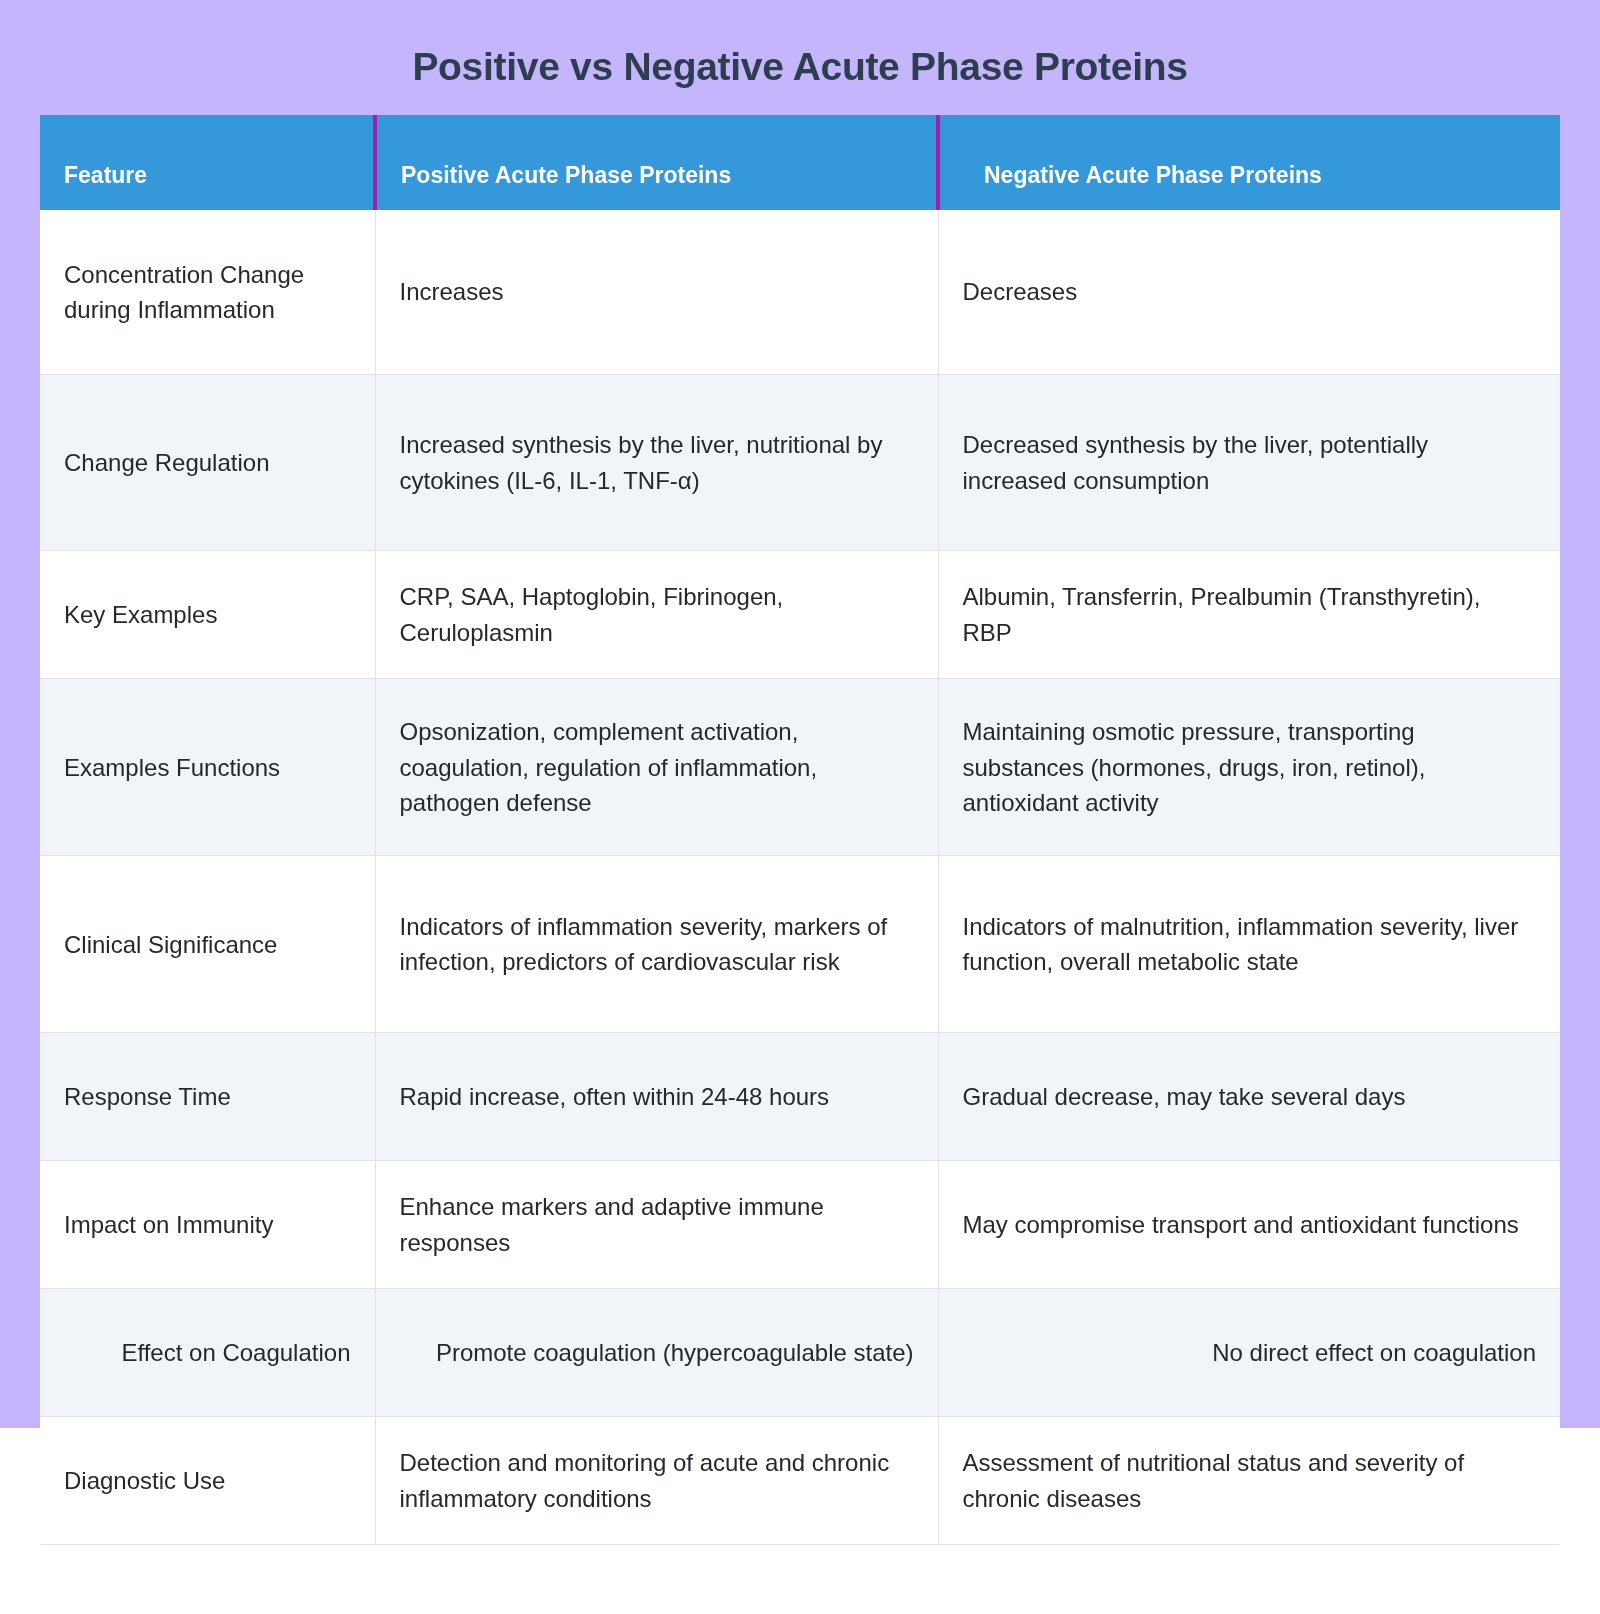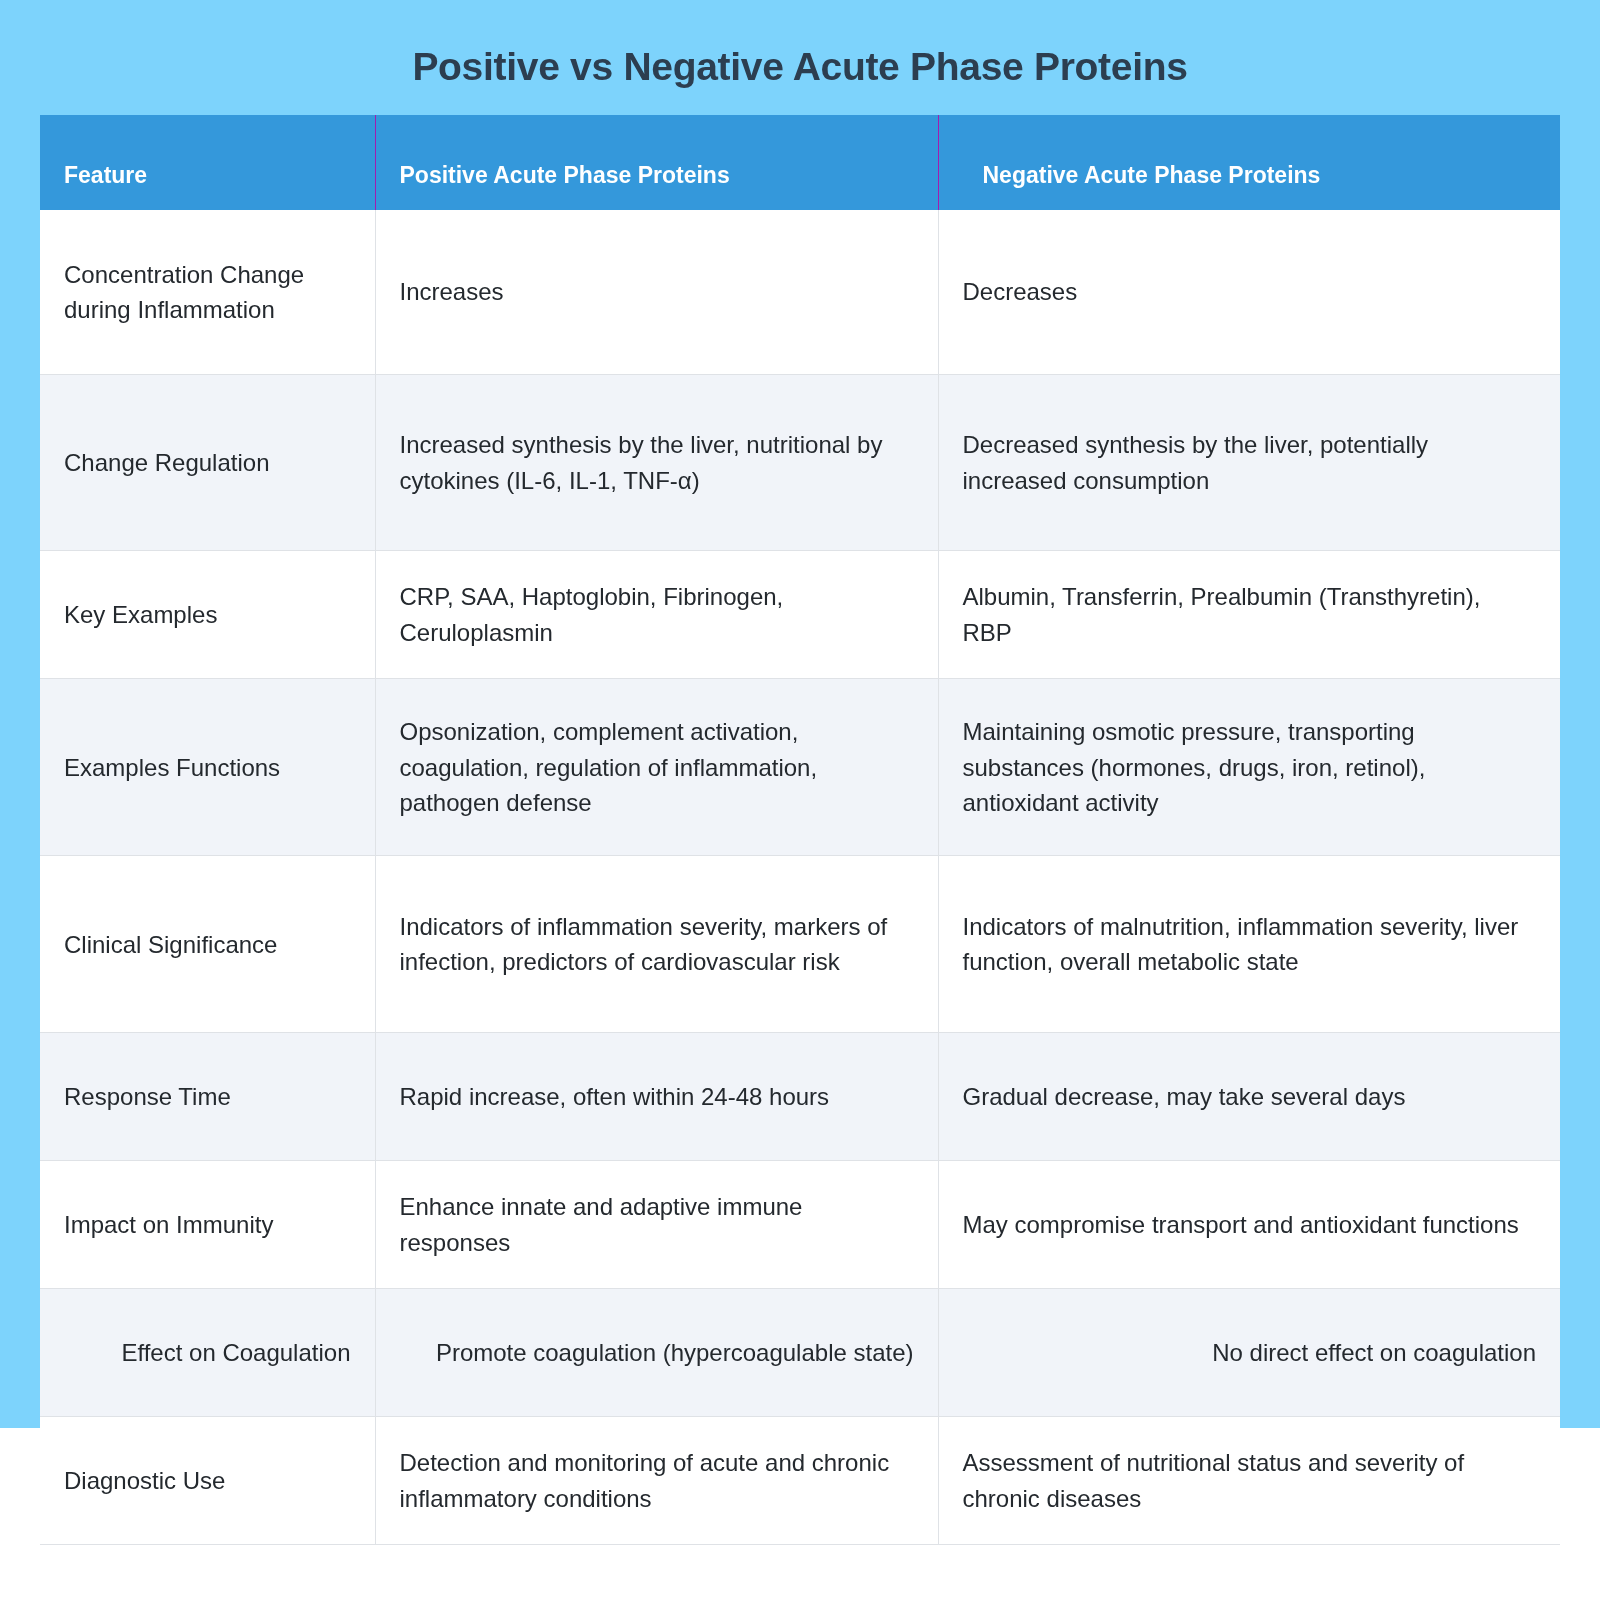--- a/index.html
+++ b/index.html
@@ -8,21 +8,21 @@
     width: 1600px;
     height: 1614px;
     background: #ffffff;
     font-family: "Liberation Sans", sans-serif;
     -webkit-font-smoothing: antialiased;
   }
 
   .page {
     width: 1600px;
     height: 1428px;
-    background: #7dd3fc;
+    background: #c4b5fd;
     position: relative;
   }
 
   .page-title {
     text-align: center;
     font-size: 39px;
     font-weight: bold;
     color: #2c3e50;
     letter-spacing: -0.3px;
     padding-top: 44px;
@@ -48,21 +48,21 @@
 
   thead th {
     background: #3498db;
     color: #ffffff;
     font-size: 23px;
     font-weight: bold;
     text-align: left;
     vertical-align: bottom;
     padding: 14px 24px 20px 24px;
     height: 95px;
-    border-right: 1px solid #a21caf;
+    border-right: 4px solid #a21caf;
     line-height: 1.25;
   }
   thead th:last-child { border-right: none; padding-left: 44px; }
 
   tbody td {
     font-size: 24px;
     color: #24292e;
     line-height: 1.48;
     padding: 22px 24px;
     vertical-align: middle;
@@ -137,21 +137,21 @@
           <td>Indicators of inflammation severity, markers of infection, predictors of cardiovascular risk</td>
           <td>Indicators of malnutrition, inflammation severity, liver function, overall metabolic state</td>
         </tr>
         <tr class="r6">
           <td class="feature-cell">Response Time</td>
           <td>Rapid increase, often within 24-48 hours</td>
           <td>Gradual decrease, may take several days</td>
         </tr>
         <tr class="r7">
           <td class="feature-cell">Impact on Immunity</td>
-          <td>Enhance innate and adaptive immune responses</td>
+          <td>Enhance markers and adaptive immune responses</td>
           <td>May compromise transport and antioxidant functions</td>
         </tr>
         <tr class="r8">
           <td class="feature-cell">Effect on Coagulation</td>
           <td>Promote coagulation (hypercoagulable state)</td>
           <td>No direct effect on coagulation</td>
         </tr>
         <tr class="r9">
           <td class="feature-cell">Diagnostic Use</td>
           <td>Detection and monitoring of acute and chronic inflammatory conditions</td>

